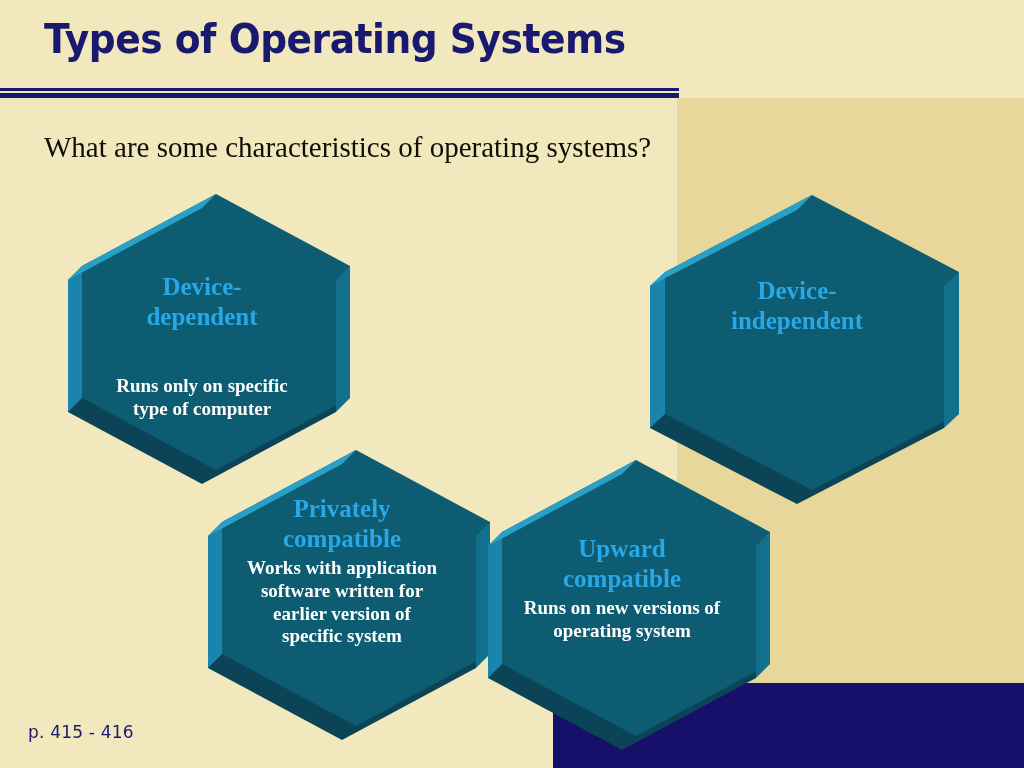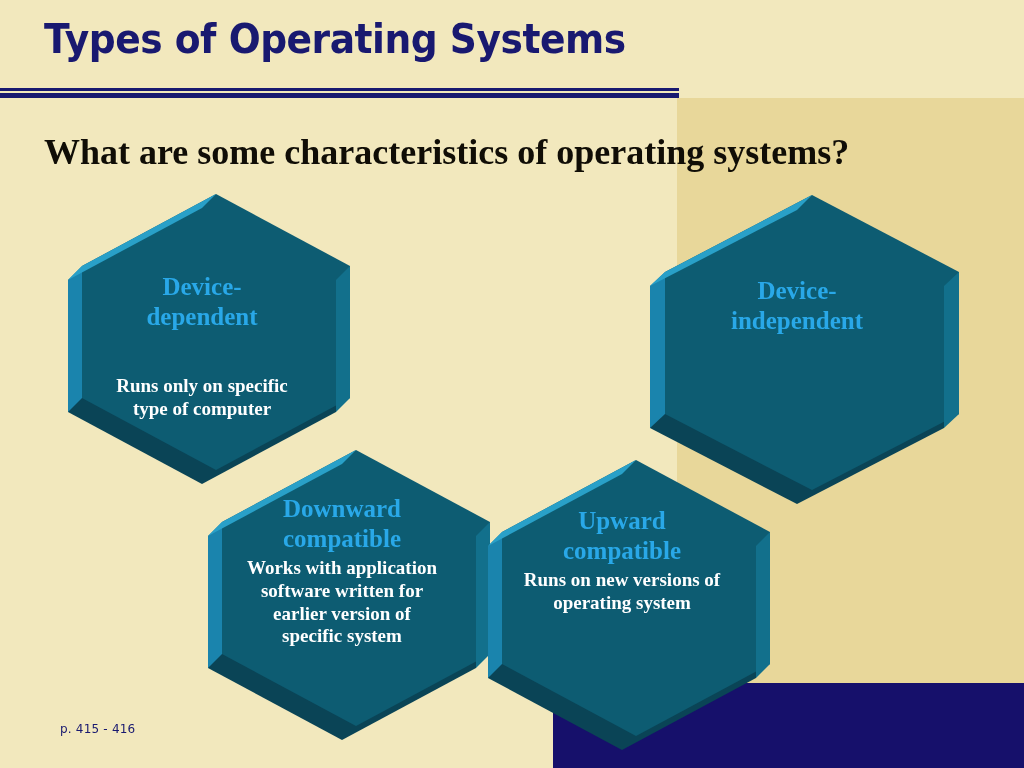--- a/index.html
+++ b/index.html
@@ -80,22 +80,22 @@
     height: 5px;
     background: #191970;
   }
 
   
   .slide-question {
     position: absolute;
     left: 44px;
     top: 131px;
     font-family: "Liberation Serif", serif;
-    font-weight: bold;
-    font-size: 36px;
+    font-weight: normal;
+    font-size: 29px;
     color: #100d06;
     white-space: nowrap;
   }
 
   
   .hex-layer {
     position: absolute;
     left: 0; top: 0;
     width: 1024px;
     height: 768px;
@@ -140,25 +140,24 @@
     margin: 0;
     padding: 0;
   }
 
   
   .footer-note {
     position: absolute;
     left: 28px;
     top: 722px;
     font-family: "DejaVu Sans", sans-serif;
-    font-size: 12px;
+    font-size: 17px;
     font-weight: normal;
     color: #191970;
     letter-spacing: 0.2px;
-    margin-left: 32px;
   }
 </style>
 </head>
 <body>
 
 <div id="slide">
 
   <div class="bg-tan-panel"></div>
   <div class="bg-navy-block"></div>
 
@@ -176,38 +175,38 @@
 
     <div class="hex" style="left:192px; top:448px; width:300px; height:292px; z-index:1;">
       <svg width="300" height="292" viewBox="0 0 300 292">
         <polygon points="16,88 16,220 150,292 284,220 284,88 150,16" fill="#0a4456"></polygon>
         <polygon points="30,74 30,206 164,278 298,206 298,74 164,2" fill="#0d5c72"></polygon>
         <polygon points="16,88 30,74 30,206 16,220" fill="#1a84ad"></polygon>
         <polygon points="16,88 150,16 164,2 30,74" fill="#29a0c8"></polygon>
         <polygon points="284,88 298,74 298,206 284,220" fill="#12708c"></polygon>
       </svg>
       <div class="hex-text" style="top:46px;">
-        <div class="hex-heading" style="white-space:pre-line;">Downward
+        <div class="hex-heading" style="white-space:pre-line;">Privately
 compatible</div>
         <div class="hex-body" style="white-space:pre-line;">Works with application
 software written for
 earlier version of
 specific system</div>
       </div>
     </div>
 
     <div class="hex" style="left:472px; top:458px; width:300px; height:292px; z-index:2;">
       <svg width="300" height="292" viewBox="0 0 300 292">
         <polygon points="16,88 16,220 150,292 284,220 284,88 150,16" fill="#0a4456"></polygon>
         <polygon points="30,74 30,206 164,278 298,206 298,74 164,2" fill="#0d5c72"></polygon>
         <polygon points="16,88 30,74 30,206 16,220" fill="#1a84ad"></polygon>
         <polygon points="16,88 150,16 164,2 30,74" fill="#29a0c8"></polygon>
         <polygon points="284,88 298,74 298,206 284,220" fill="#12708c"></polygon>
       </svg>
-      <div class="hex-text" style="top:48px;">
+      <div class="hex-text" style="top:76px;">
         <div class="hex-heading" style="white-space:pre-line;">Upward
 compatible</div>
         <div class="hex-body" style="white-space:pre-line;">Runs on new versions of
 operating system</div>
       </div>
     </div>
 
     <div class="hex" style="left:52px; top:192px; width:300px; height:292px; z-index:3;">
       <svg width="300" height="292" viewBox="0 0 300 292">
         <polygon points="16,88 16,220 150,292 284,220 284,88 150,16" fill="#0a4456"></polygon>

